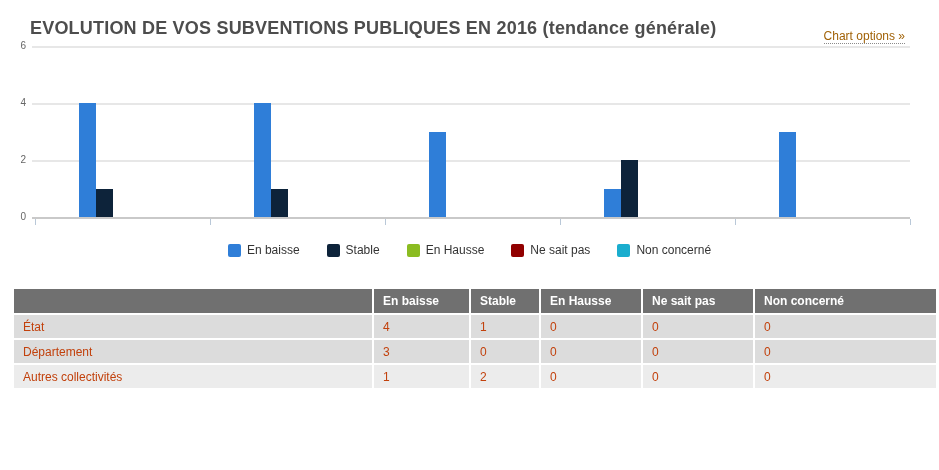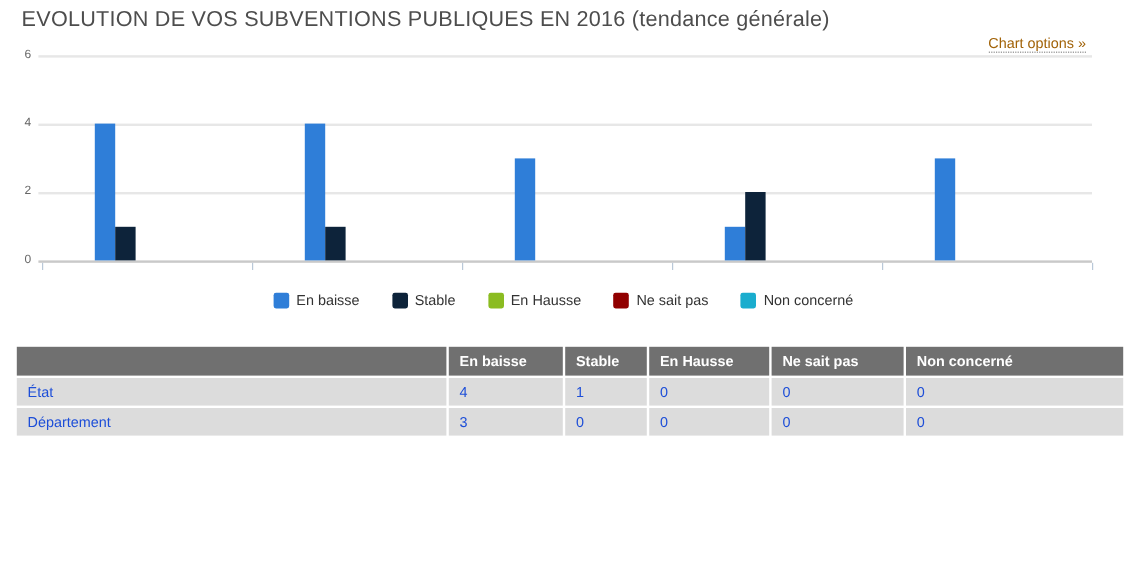--- a/index.html
+++ b/index.html
@@ -1,22 +1,22 @@
 <!DOCTYPE html>
 <html><head>
 <meta charset="utf-8">
 <style>
   html, body { margin: 0; padding: 0; background: #fff; }
   .page {
     position: relative; width: 939px; height: 470px; background: #fff;
     font-family: "Liberation Sans", sans-serif; overflow: hidden;
   }
   .title {
-    position: absolute; left: 18px; top: 6px; margin: 0;
-    font-size: 18px; font-weight: normal; color: #4d4d4d; letter-spacing: 0.2px;
+    position: absolute; left: 18px; top: 6px; margin: 12px;
+    font-size: 18px; font-weight: bold; color: #4d4d4d; letter-spacing: 0.2px;
   }
   .chart-options {
     position: absolute; top: 29px; right: 34px; font-size: 12px; color: #a16207;
     text-decoration: none; border-bottom: 1px dotted #8a8a8a; cursor: pointer;
   }
   .chart { position: absolute; left: 0; top: 40px; width: 939px; height: 200px; }
   .gridline { position: absolute; left: 32px; width: 878px; height: 2px; background: #e7e7e7; }
   .gridline.baseline { background: #c9c9c9; }
   .ylabel { position: absolute; left: 0; width: 26px; text-align: right; font-size: 10px; color: #666; }
   .bar { position: absolute; width: 17px; }
@@ -29,21 +29,21 @@
   .legend-swatch { width: 13px; height: 13px; display: inline-block; border-radius: 2px; }
   .legend-label { font-size: 12px; color: #333; }
   table.data {
     position: absolute; left: 12px; top: 287px; width: 926px;
     border-collapse: separate; border-spacing: 2px; background: #fff; table-layout: fixed;
   }
   table.data th, table.data td {
     font-size: 12px; padding: 0 0 0 9px; overflow: hidden; white-space: nowrap; text-align: left;
   }
   table.data thead th { background: #707070; color: #fff; font-weight: bold; height: 24px; }
-  table.data tbody th, table.data tbody td { color: #1d4ed8; font-weight: normal; height: 23px; }
+  table.data tbody th, table.data tbody td { color: #c2410c; font-weight: normal; height: 23px; }
   tr.dark > th, tr.dark > td { background: #dcdcdc; }
   tr.light > th, tr.light > td { background: #ececec; }
 </style>
 </head>
 <body>
 
 <div class="page">
   <h1 class="title">EVOLUTION DE VOS SUBVENTIONS PUBLIQUES EN 2016 (tendance générale)</h1>
   <a class="chart-options" href="#">Chart options »</a>
   <div class="chart" id="chart">
@@ -121,15 +121,23 @@
           <td>0</td>
         </tr>
         <tr class="dark">
           <th>Département</th>
           <td>3</td>
           <td>0</td>
           <td>0</td>
           <td>0</td>
           <td>0</td>
         </tr>
+        <tr class="light">
+          <th>Autres collectivités</th>
+          <td>1</td>
+          <td>2</td>
+          <td>0</td>
+          <td>0</td>
+          <td>0</td>
+        </tr>
       </tbody>
   </table>
 </div>
 
 </body></html>

